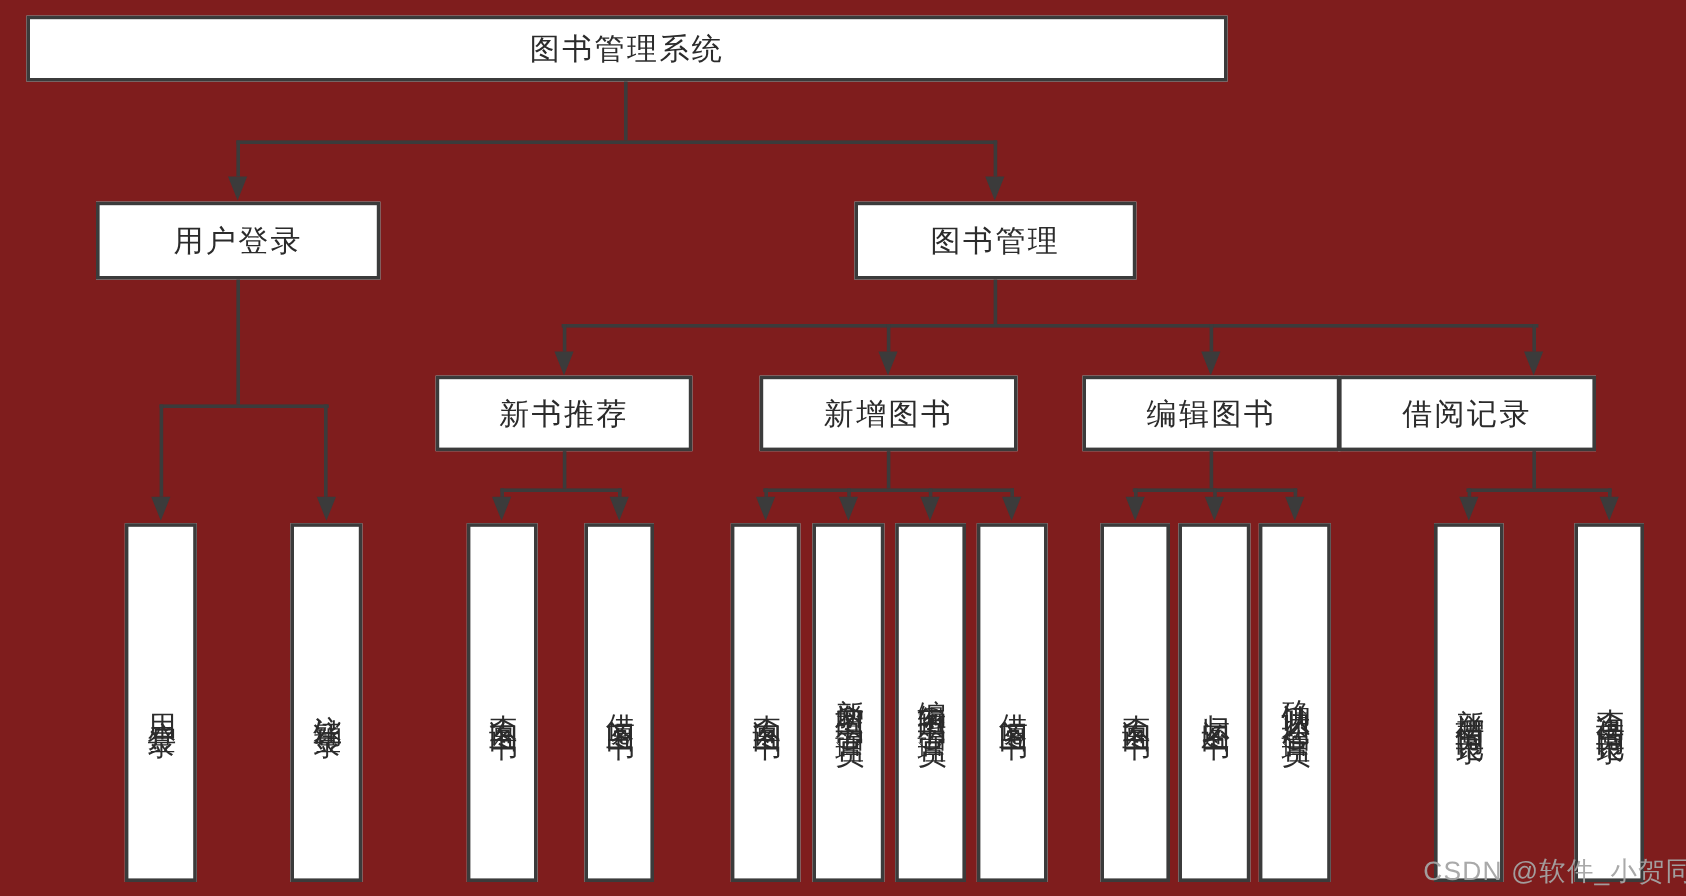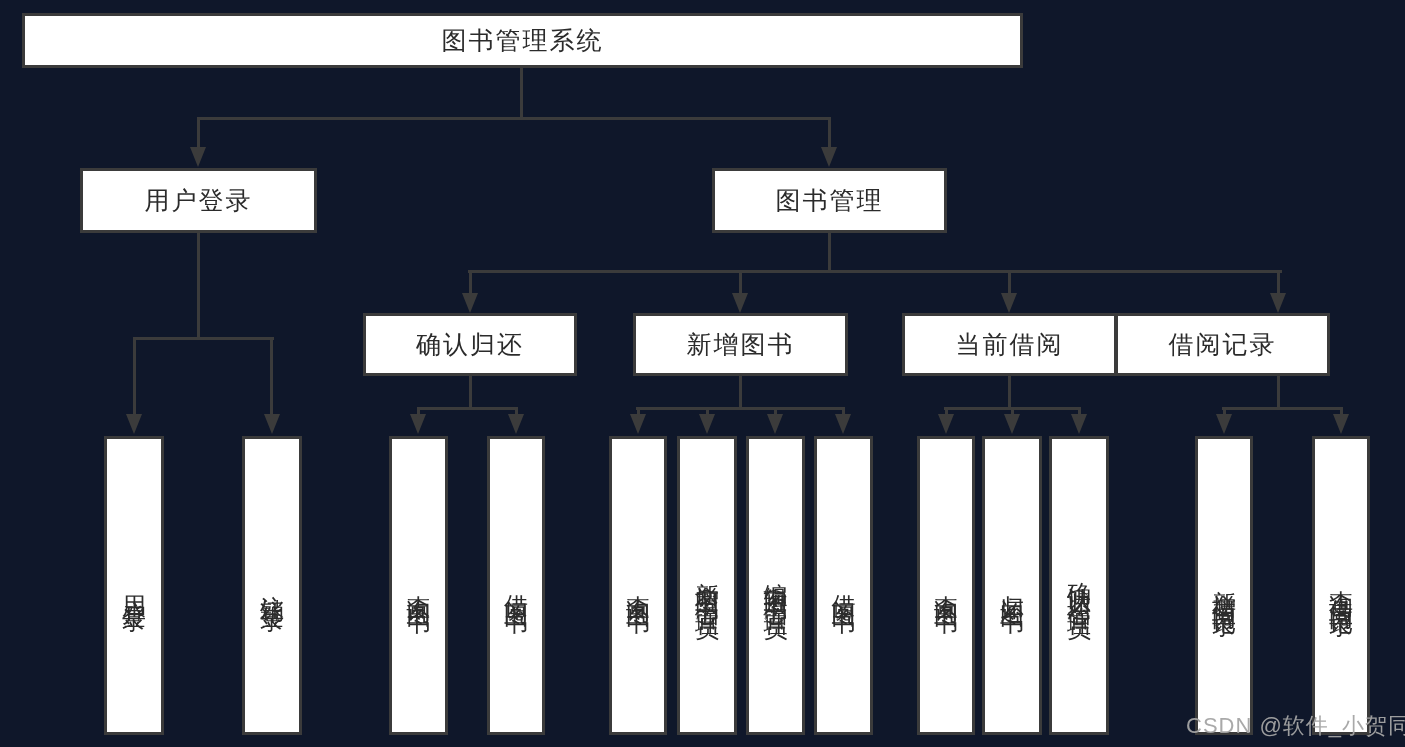--- a/index.html
+++ b/index.html
@@ -1,19 +1,19 @@
 <!DOCTYPE html>
 <html><head>
 <meta charset="utf-8">
 <style>
   html,body{margin:0;padding:0;background:#ffffff;}
   #canvas{
     position:relative;
     width:1405px;height:747px;
-    background:#0f172a;
+    background:#7f1d1d;
     font-family:"Liberation Sans", sans-serif;
     overflow:hidden;
   }
   .box{
     position:absolute;
     box-sizing:border-box;
     border:3px solid #3b3b3b;
     background:#ffffff;
     display:flex;
     align-items:center;
@@ -83,23 +83,23 @@
   <div class="ln" style="left:468px;top:270px;width:814px;height:3px"></div>
   <div class="ln" style="left:469px;top:270px;width:3px;height:23px"></div>
   <div class="ah" style="left:462px;top:293px"></div>
   <div class="ln" style="left:739px;top:270px;width:3px;height:23px"></div>
   <div class="ah" style="left:732px;top:293px"></div>
   <div class="ln" style="left:1008px;top:270px;width:3px;height:23px"></div>
   <div class="ah" style="left:1001px;top:293px"></div>
   <div class="ln" style="left:1277px;top:270px;width:3px;height:23px"></div>
   <div class="ah" style="left:1270px;top:293px"></div>
 
-  <div class="box h" style="left:363px;top:313px;width:214px;height:63px">确认归还</div>
+  <div class="box h" style="left:363px;top:313px;width:214px;height:63px">新书推荐</div>
   <div class="box h" style="left:633px;top:313px;width:215px;height:63px">新增图书</div>
-  <div class="box h" style="left:902px;top:313px;width:215px;height:63px">当前借阅</div>
+  <div class="box h" style="left:902px;top:313px;width:215px;height:63px">编辑图书</div>
   <div class="box h" style="left:1115px;top:313px;width:215px;height:63px">借阅记录</div>
 
   <div class="ln" style="left:469px;top:376px;width:3px;height:31px"></div>
   <div class="ln" style="left:417px;top:407px;width:101px;height:3px"></div>
   <div class="ln" style="left:417px;top:407px;width:3px;height:7px"></div>
   <div class="ah" style="left:410px;top:414px"></div>
   <div class="ln" style="left:515px;top:407px;width:3px;height:7px"></div>
   <div class="ah" style="left:508px;top:414px"></div>
 
   <div class="ln" style="left:739px;top:376px;width:3px;height:31px"></div>

